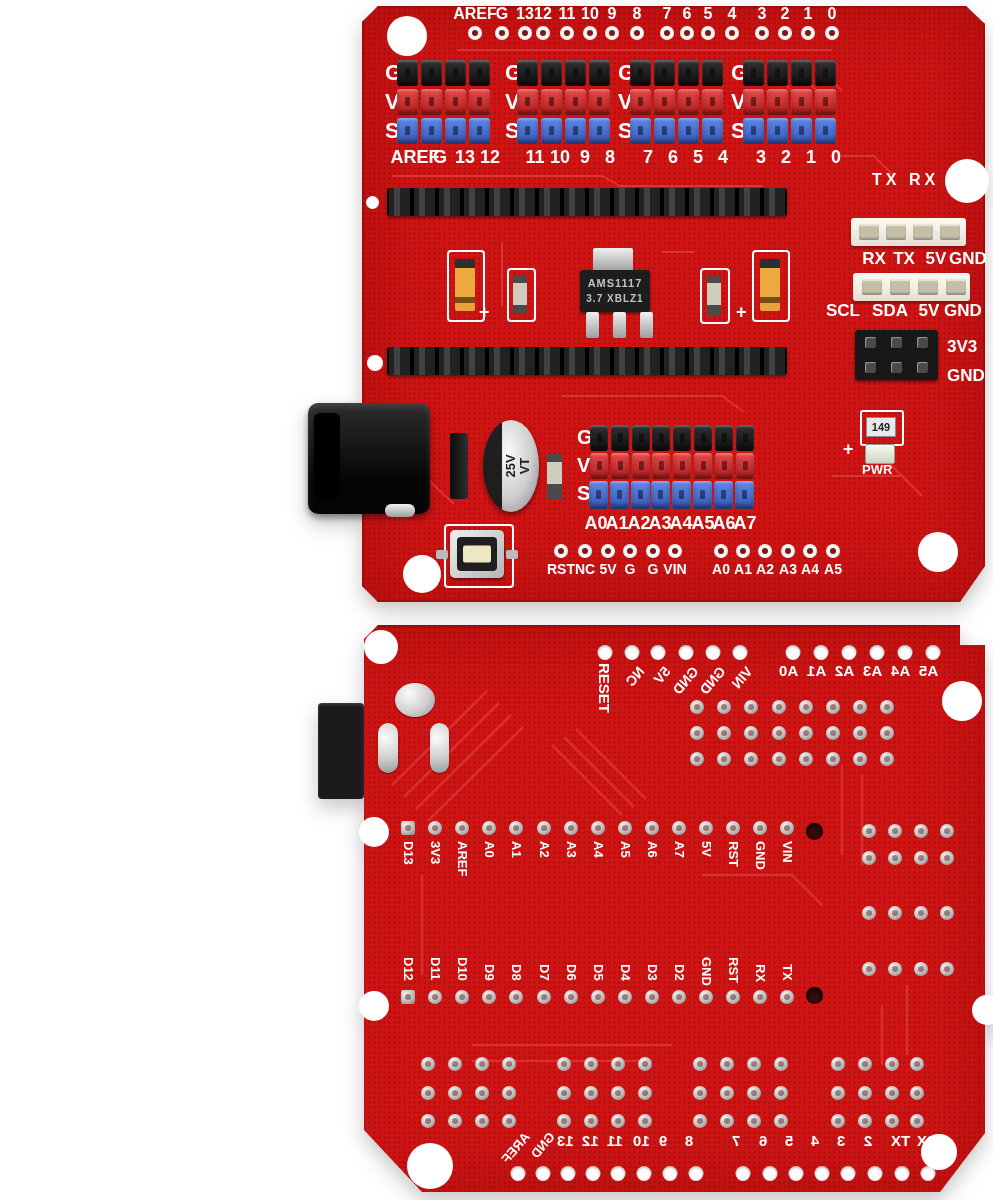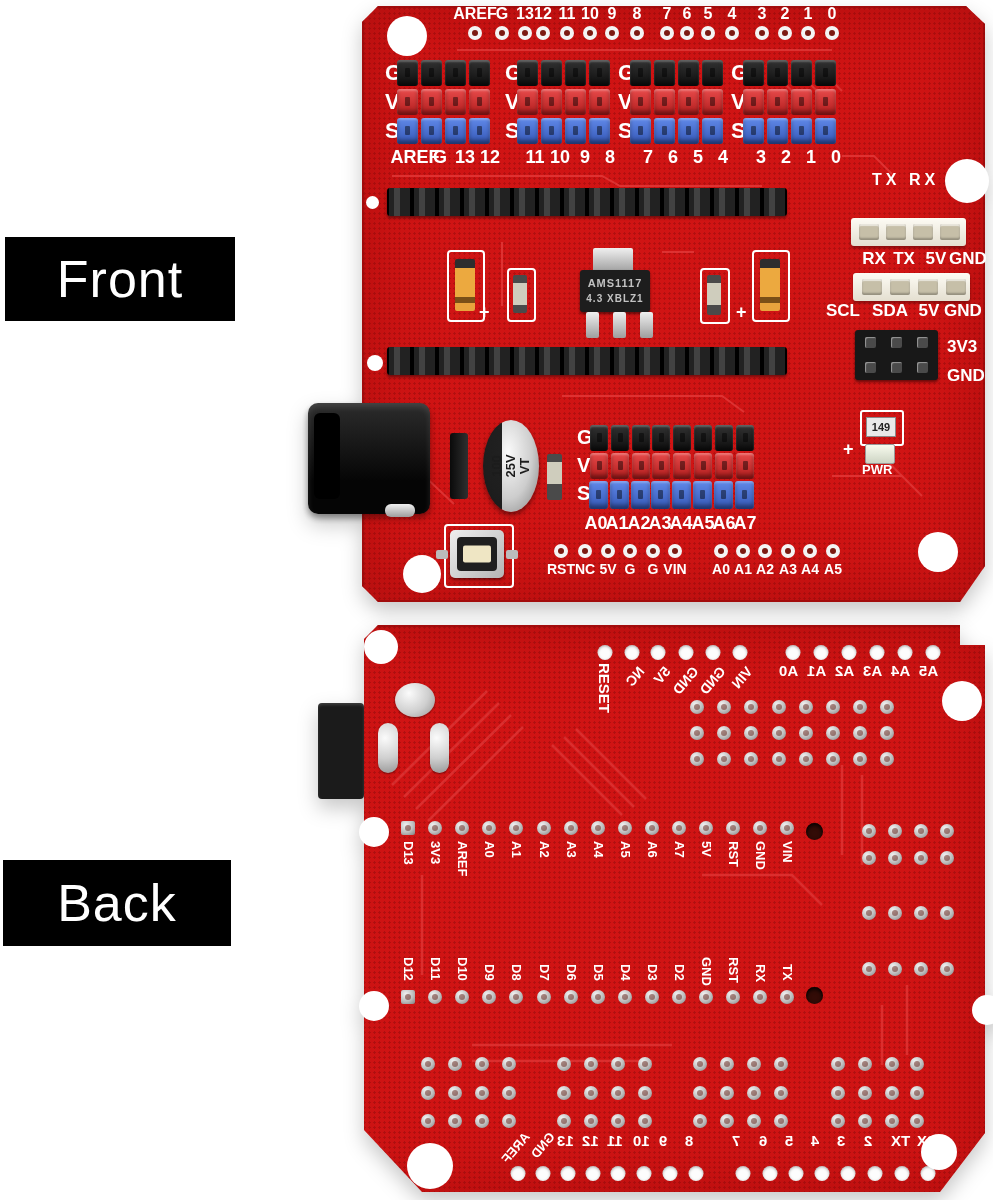--- a/index.html
+++ b/index.html
@@ -84,26 +84,20 @@
   .pwrled{position:absolute;background:linear-gradient(180deg,#f8fbee,#cdd4c4);border:1px solid #999;border-radius:2px;}
   .blob{position:absolute;background:radial-gradient(circle at 35% 30%,#fbfbfb,#cfcfcf 55%,#969696);
     box-shadow:0 1px 2px rgba(0,0,0,.4);}
   .jack2{position:absolute;background:#1b1b1b;border-radius:4px;box-shadow:inset 0 2px 3px rgba(255,255,255,.15);}
 </style>
 </head>
 <body>
 
 <div class="stage">
 
-  <div class="label-box" style="left:5px;top:237px;width:230px;height:84px;">
-    <span class="label-text">Front</span>
-  </div>
-  <div class="label-box" style="left:3px;top:860px;width:228px;height:86px;">
-    <span class="label-text">Back</span>
-  </div>
 
   <div class="board-wrap" id="front-board" style="left:362px;top:6px;width:623px;height:596px;">
     <div class="board-bg" style="clip-path:polygon(16px 0px,604px 0px,623px 18px,623px 560px,598px 596px,16px 596px,0px 580px,0px 16px);"></div>
     <svg class="traces" width="623" height="596">
       <g stroke="#ef5050" stroke-width="2" fill="none" opacity="0.5">
         <path d="M95 44 H470"></path>
           <path d="M30 170 H240 L258 180 H400"></path>
         <path d="M480 150 L512 150 L530 168"></path>
           <path d="M140 236 V300"></path>
         <path d="M300 246 H332"></path>
@@ -129,21 +123,21 @@
         </div>
     </div>
     <div class="rbody" style="left:185px;top:448px;width:15px;height:46px;"></div>
 
     <div class="fheader" style="left:25px;top:182px;width:400px;"></div>
     <div class="fheader" style="left:25px;top:341px;width:400px;"></div>
 
     <div class="metal" style="left:231px;top:242px;width:40px;height:24px;"></div>
     <div class="reg-body" style="left:218px;top:264px;width:70px;height:42px;">
       <div class="regline" style="top:7px;font-size:11px;">AMS1117</div>
-      <div class="regline" style="top:23px;font-size:10px;">4.3 XBLZ1</div>
+      <div class="regline" style="top:23px;font-size:10px;">3.7 XBLZ1</div>
     </div>
     <div class="metal" style="left:224px;top:306px;width:13px;height:26px;"></div>
     <div class="metal" style="left:251px;top:306px;width:13px;height:26px;"></div>
     <div class="metal" style="left:278px;top:306px;width:13px;height:26px;"></div>
 
     <div class="outline" style="left:85px;top:244px;width:34px;height:68px;">
       <div class="ybody" style="left:6px;top:7px;width:20px;height:52px;"></div>
     </div>
     <div class="outline" style="left:145px;top:262px;width:25px;height:50px;">
       <div class="rbody" style="left:4px;top:5px;width:14px;height:38px;"></div>

